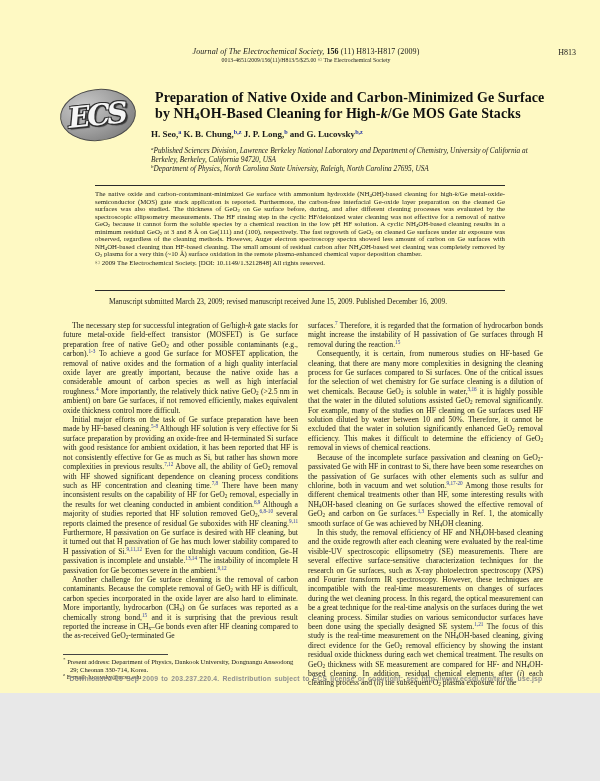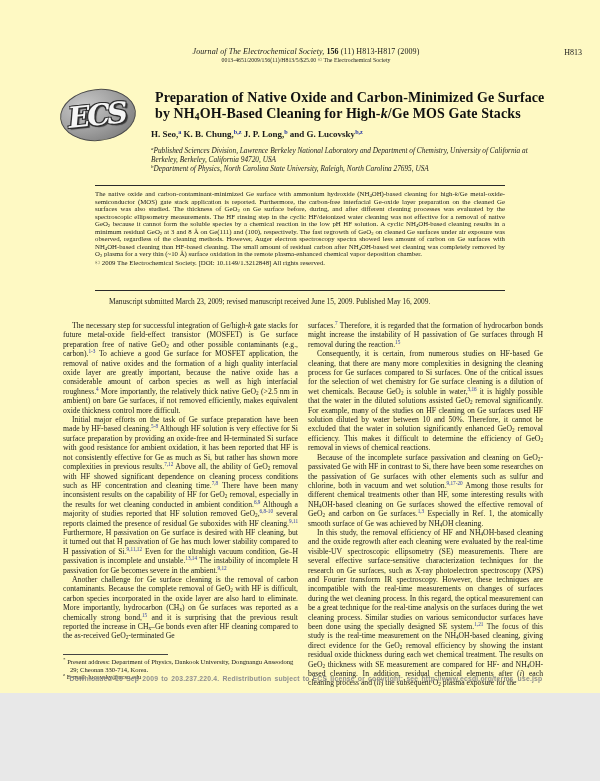--- a/index.html
+++ b/index.html
@@ -6,21 +6,21 @@
   .page{
     position:relative;width:600px;height:693px;background:#fef9c3;
     font-family:"Liberation Serif","DejaVu Serif",serif;color:#1a1a1a;
     overflow:hidden;margin:0 auto;padding-left:12px;
   }
   
   .journal-header{position:absolute;top:47px;left:0;width:100%;text-align:center;}
   .jh-line1{font-size:8px;letter-spacing:0.1px;}
   .jh-line1 i{font-style:italic;}
   .jh-line2{font-size:5.8px;margin-top:1px;color:#222;}
-  .page-no{position:absolute;top:48px;right:30px;font-size:8px;}
+  .page-no{position:absolute;top:48px;right:36px;font-size:8px;}
   
   .masthead{position:absolute;top:86px;left:59px;width:484px;display:flex;}
   .ecs-logo{width:80px;flex:0 0 80px;position:relative;height:58px;}
   .ecs-oval{
     position:absolute;top:3px;left:1px;width:74px;height:50px;border-radius:50%;
     background:radial-gradient(ellipse at 32% 30%,#c9c9c9 0%,#9a9a9a 55%,#6f6f6f 100%);
     border:1px solid #4a4a4a;transform:rotate(-6deg);
     display:flex;align-items:center;justify-content:center;
   }
   .ecs-text{
@@ -90,21 +90,21 @@
       </div>
     </div>
   </div>
 
   <div class="rule-top"></div>
   <div class="abstract-block">
     <div class="abstract-text">The native oxide and carbon-contaminant-minimized Ge surface with ammonium hydroxide (NH<sub>4</sub>OH)-based cleaning for high-<i>k</i>/Ge metal-oxide-semiconductor (MOS) gate stack application is reported. Furthermore, the carbon-free interfacial Ge-oxide layer preparation on the cleaned Ge surfaces was also studied. The thickness of GeO<sub>2</sub> on Ge surface before, during, and after different cleaning processes was evaluated by the spectroscopic ellipsometry measurements. The HF rinsing step in the cyclic HF/deionized water cleaning was not effective for a removal of native GeO<sub>2</sub> because it cannot form the soluble species by a chemical reaction in the low pH HF solution. A cyclic NH<sub>4</sub>OH-based cleaning results in a minimum residual GeO<sub>2</sub> at 3 and 8 Å on Ge(111) and (100), respectively. The fast regrowth of GeO<sub>2</sub> on cleaned Ge surfaces under air exposure was observed, regardless of the cleaning methods. However, Auger electron spectroscopy spectra showed less amount of carbon on Ge surfaces with NH<sub>4</sub>OH-based cleaning than HF-based cleaning. The small amount of residual carbon after NH<sub>4</sub>OH-based wet cleaning was completely removed by O<sub>2</sub> plasma for a very thin (~10 Å) surface oxidation in the remote plasma-enhanced chemical vapor deposition chamber.</div>
     <div class="copyright-line">© 2009 The Electrochemical Society.  [DOI: 10.1149/1.3212848] All rights reserved.</div>
   </div>
   <div class="rule-mid"></div>
-  <div class="manuscript-note">Manuscript submitted March 23, 2009; revised manuscript received June 15, 2009. Published May 16, 2009.</div>
+  <div class="manuscript-note">Manuscript submitted March 23, 2009; revised manuscript received June 15, 2009. Published December 16, 2009.</div>
 
   <div class="body-columns">
     <div class="col">
       <p class="para">The necessary step for successful integration of Ge/high-<i>k</i> gate stacks for future metal-oxide field-effect transistor (MOSFET) is Ge surface preparation free of native GeO<sub>2</sub> and other possible contaminants (e.g., carbon).<sup class="cite">1-3</sup> To achieve a good Ge surface for MOSFET application, the removal of native oxides and the formation of a high quality interfacial oxide layer are greatly important, because the native oxide has a considerable amount of carbon species as well as high interfacial roughness.<sup class="cite">4</sup> More importantly, the relatively thick native GeO<sub>2</sub> (&gt;2.5 nm in ambient) on bare Ge surfaces, if not removed efficiently, makes equivalent oxide thickness control more difficult.</p>
       <p class="para">Initial major efforts on the task of Ge surface preparation have been made by HF-based cleaning.<sup class="cite">5-8</sup> Although HF solution is very effective for Si surface preparation by providing an oxide-free and H-terminated Si surface with good resistance for ambient oxidation, it has been reported that HF is not consistently effective for Ge as much as Si, but rather has shown more complexities in previous results.<sup class="cite">7,12</sup> Above all, the ability of GeO<sub>2</sub> removal with HF showed significant dependence on cleaning process conditions such as HF concentration and cleaning time.<sup class="cite">7,8</sup> There have been many inconsistent results on the capability of HF for GeO<sub>2</sub> removal, especially in the results for wet cleaning conducted in ambient condition.<sup class="cite">6,9</sup> Although a majority of studies reported that HF solution removed GeO<sub>2</sub>,<sup class="cite">6,8-10</sup> several reports claimed the presence of residual Ge suboxides with HF cleaning.<sup class="cite">9,11</sup> Furthermore, H passivation on Ge surface is desired with HF cleaning, but it turned out that H passivation of Ge has much lower stability compared to H passivation of Si.<sup class="cite">9,11,12</sup> Even for the ultrahigh vacuum condition, Ge–H passivation is incomplete and unstable.<sup class="cite">13,14</sup> The instability of incomplete H passivation for Ge becomes severe in the ambient.<sup class="cite">9,12</sup></p>
       <p class="para">Another challenge for Ge surface cleaning is the removal of carbon contaminants. Because the complete removal of GeO<sub>2</sub> with HF is difficult, carbon species incorporated in the oxide layer are also hard to eliminate. More importantly, hydrocarbon (CH<sub>x</sub>) on Ge surfaces was reported as a chemically strong bond,<sup class="cite">15</sup> and it is surprising that the previous result reported the increase in CH<sub>x</sub>–Ge bonds even after HF cleaning compared to the as-received GeO<sub>2</sub>-terminated Ge</p>
       <div class="footnotes">
         <div class="fn-rule"></div>
         <div class="footnote"><sup>*</sup> <span>Present address: Department of Physics, Dankook University, Dongnangu Anseodong 29; Cheonan 330-714, Korea.</span></div>
         <div class="footnote"><sup>z</sup> <span>E-mail: lucovsky@ncsu.edu</span></div>

